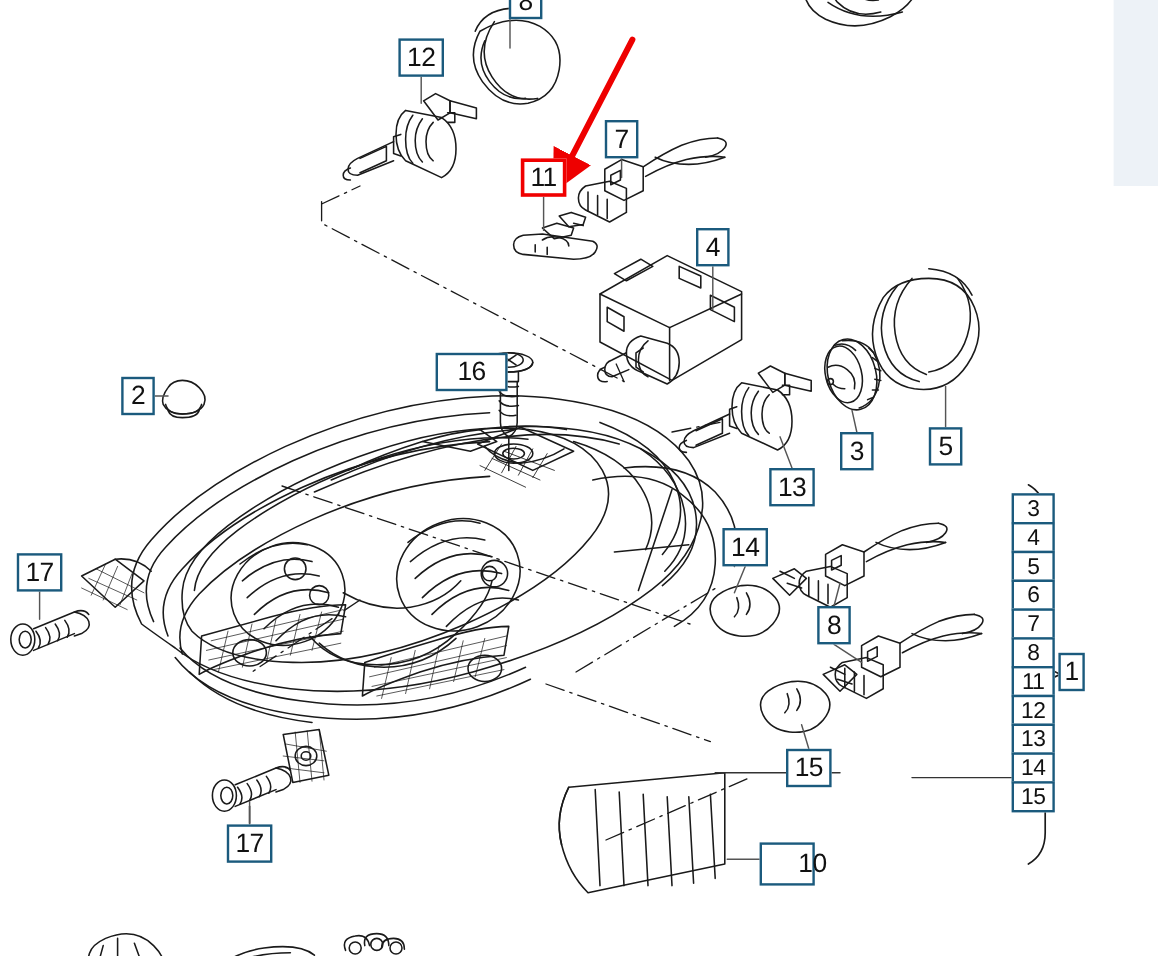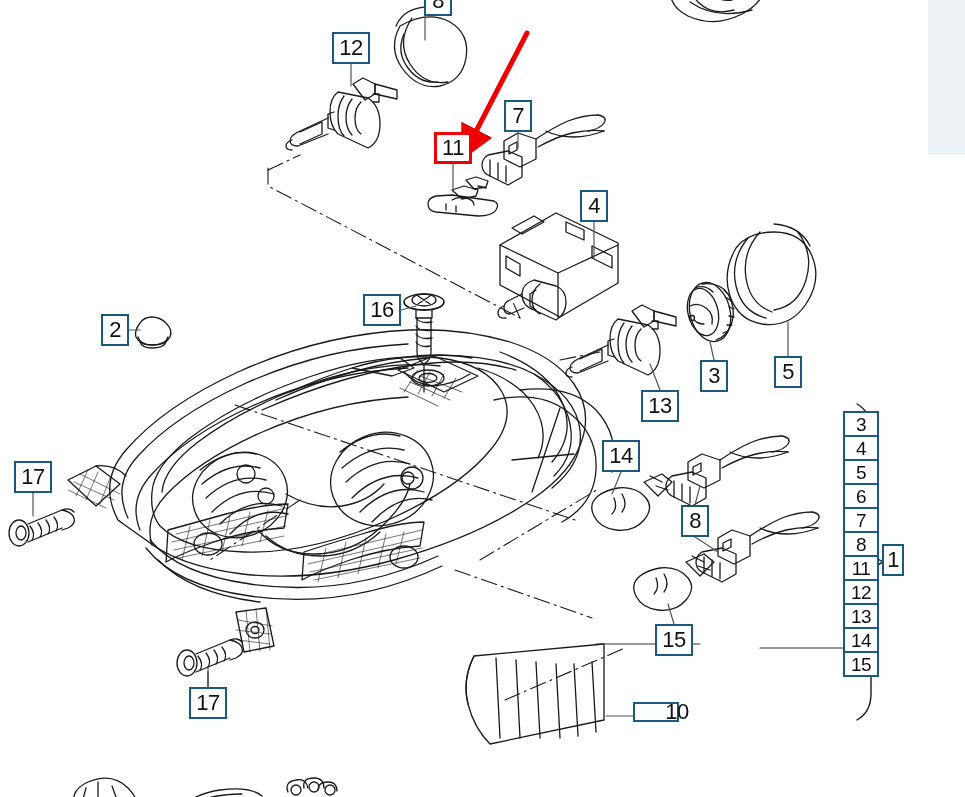--- a/index.html
+++ b/index.html
@@ -356,28 +356,28 @@
     </g>
   </svg>
 
   <div id="callout-layer">
       <div class="callout" style="left: 424px; top: -14px; width: 28px; height: 30px;">8</div>
       <div class="callout" style="left: 332px; top: 32px; width: 38px; height: 32px;">12</div>
       <div class="callout red" style="left: 434px; top: 132px; width: 38px; height: 32px;">11</div>
       <div class="callout" style="left: 504px; top: 100px; width: 28px; height: 32px;">7</div>
       <div class="callout" style="left: 580px; top: 190px; width: 28px; height: 32px;">4</div>
       <div class="callout" style="left: 101px; top: 314px; width: 28px; height: 32px;">2</div>
-      <div class="callout" style="left: 363px; top: 294px; width: 38px; height: 32px;">16</div>
+      <div class="callout" style="left: 363px; top: 294px; width: 60px; height: 32px;">16</div>
       <div class="callout" style="left: 774px; top: 356px; width: 28px; height: 32px;">5</div>
       <div class="callout" style="left: 700px; top: 360px; width: 28px; height: 32px;">3</div>
       <div class="callout" style="left: 641px; top: 390px; width: 38px; height: 32px;">13</div>
       <div class="callout" style="left: 602px; top: 440px; width: 38px; height: 32px;">14</div>
       <div class="callout" style="left: 681px; top: 505px; width: 28px; height: 32px;">8</div>
       <div class="callout" style="left: 655px; top: 624px; width: 38px; height: 32px;">15</div>
-      <div class="callout" style="left: 633px; top: 702px; width: 38px; height: 20px; padding-left: 42px;">10</div>
+      <div class="callout" style="left: 633px; top: 702px; width: 38px; height: 36px; padding-left: 42px;">10</div>
       <div class="callout" style="left: 14px; top: 461px; width: 38px; height: 32px;">17</div>
       <div class="callout" style="left: 189px; top: 687px; width: 38px; height: 32px;">17</div>
       <div class="callout" style="left: 882px; top: 544px; width: 22px; height: 32px;">1</div>
     </div>
 
   <div id="group-stack" class="stacklist" style="left: 843px; top: 411px;">
       <div class="callout" style="position: relative; width: 36px; height: 26px; margin-top: 0px; font-size: 19px;">3</div>
       <div class="callout" style="position: relative; width: 36px; height: 26px; margin-top: -2px; font-size: 19px;">4</div>
       <div class="callout" style="position: relative; width: 36px; height: 26px; margin-top: -2px; font-size: 19px;">5</div>
       <div class="callout" style="position: relative; width: 36px; height: 26px; margin-top: -2px; font-size: 19px;">6</div>

